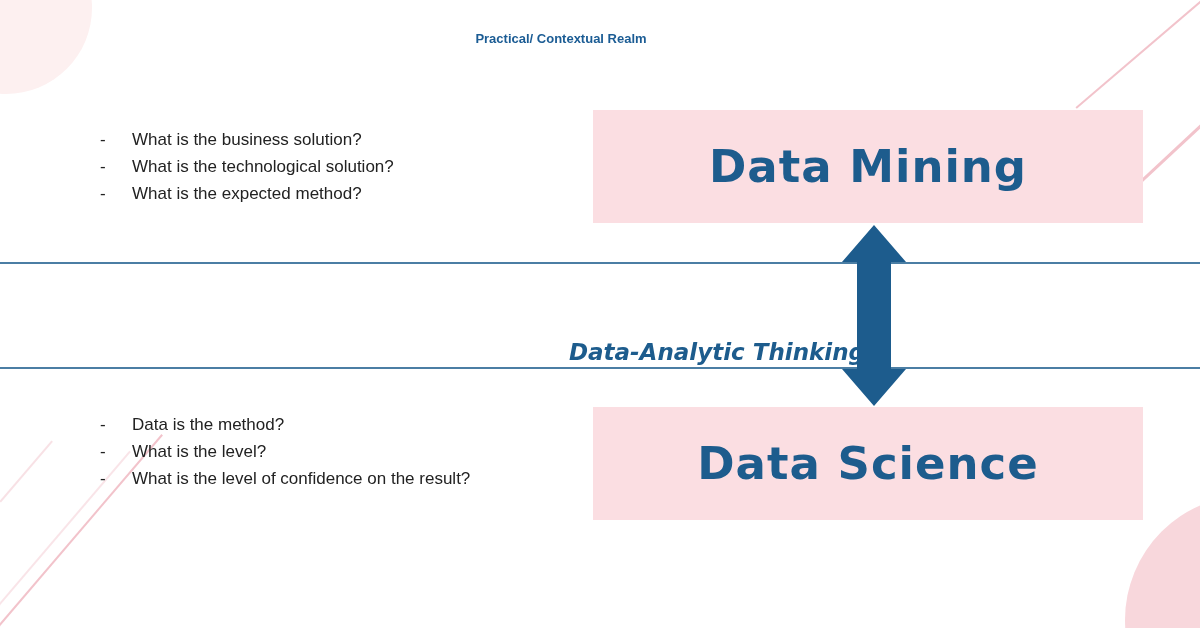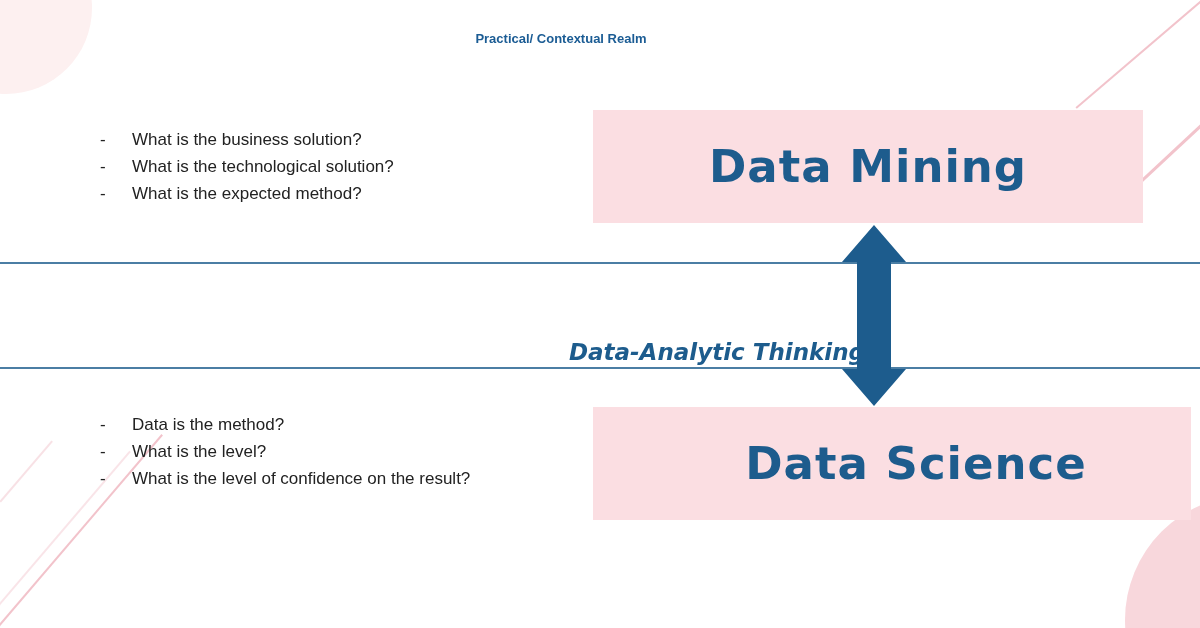--- a/index.html
+++ b/index.html
@@ -20,21 +20,21 @@
   
   .hline{position:absolute;left:0;width:1200px;height:2px;background:var(--line_blue);z-index:1;}
   .hline-top{top:262px;}
   .hline-bottom{top:367px;}
   
   .concept-box{
     position:absolute;left:593px;width:550px;height:113px;background:var(--box_pink);
     display:flex;align-items:center;justify-content:center;z-index:2;
   }
   .box-mining{top:110px;}
-  .box-science{top:407px;padding-left:48px;}
+  .box-science{top:407px;}
   .concept-title{
     color:var(--title_blue);font-size:45px;font-weight:700;letter-spacing:1px;
     font-family:"DejaVu Sans","Liberation Sans",sans-serif;white-space:nowrap;
   }
   
   .center-label{
     position:absolute;left:717px;top:299px;transform:translateX(-50%);z-index:2;
     color:var(--title_blue);font-size:23px;font-weight:700;font-style:italic;
     font-family:"DejaVu Sans","Liberation Sans",sans-serif;white-space:nowrap;margin-top:40px;
   }

